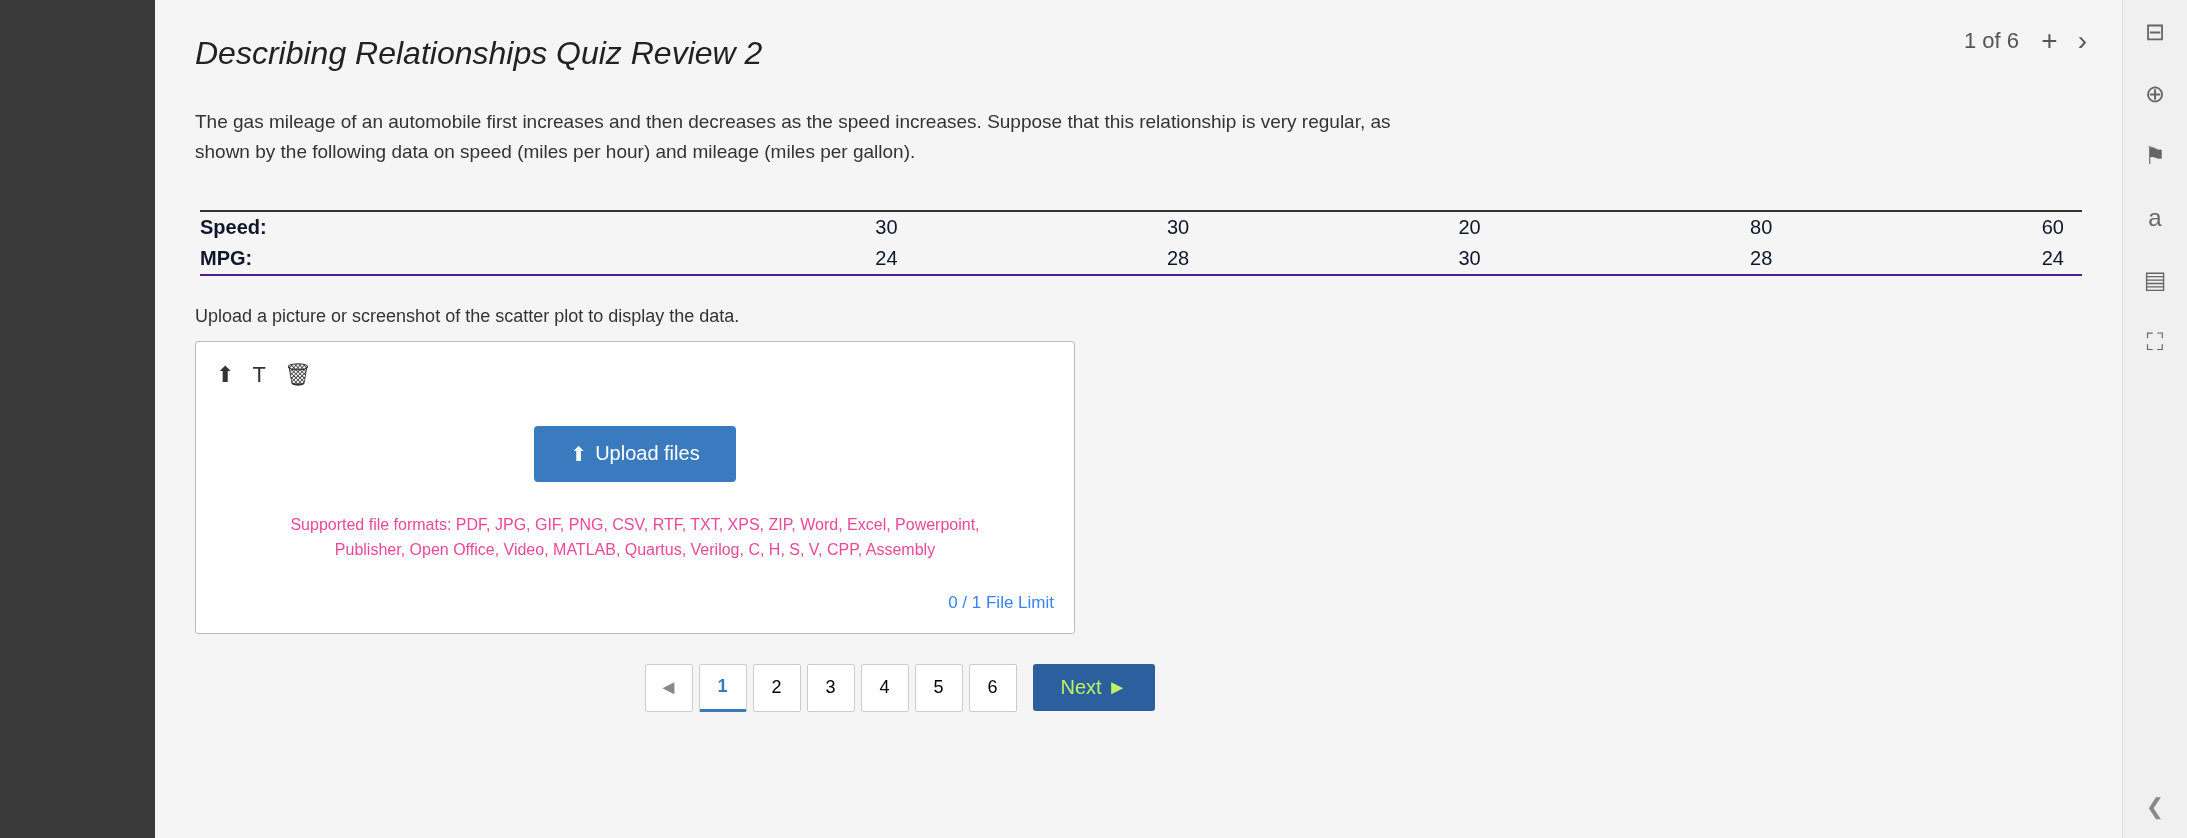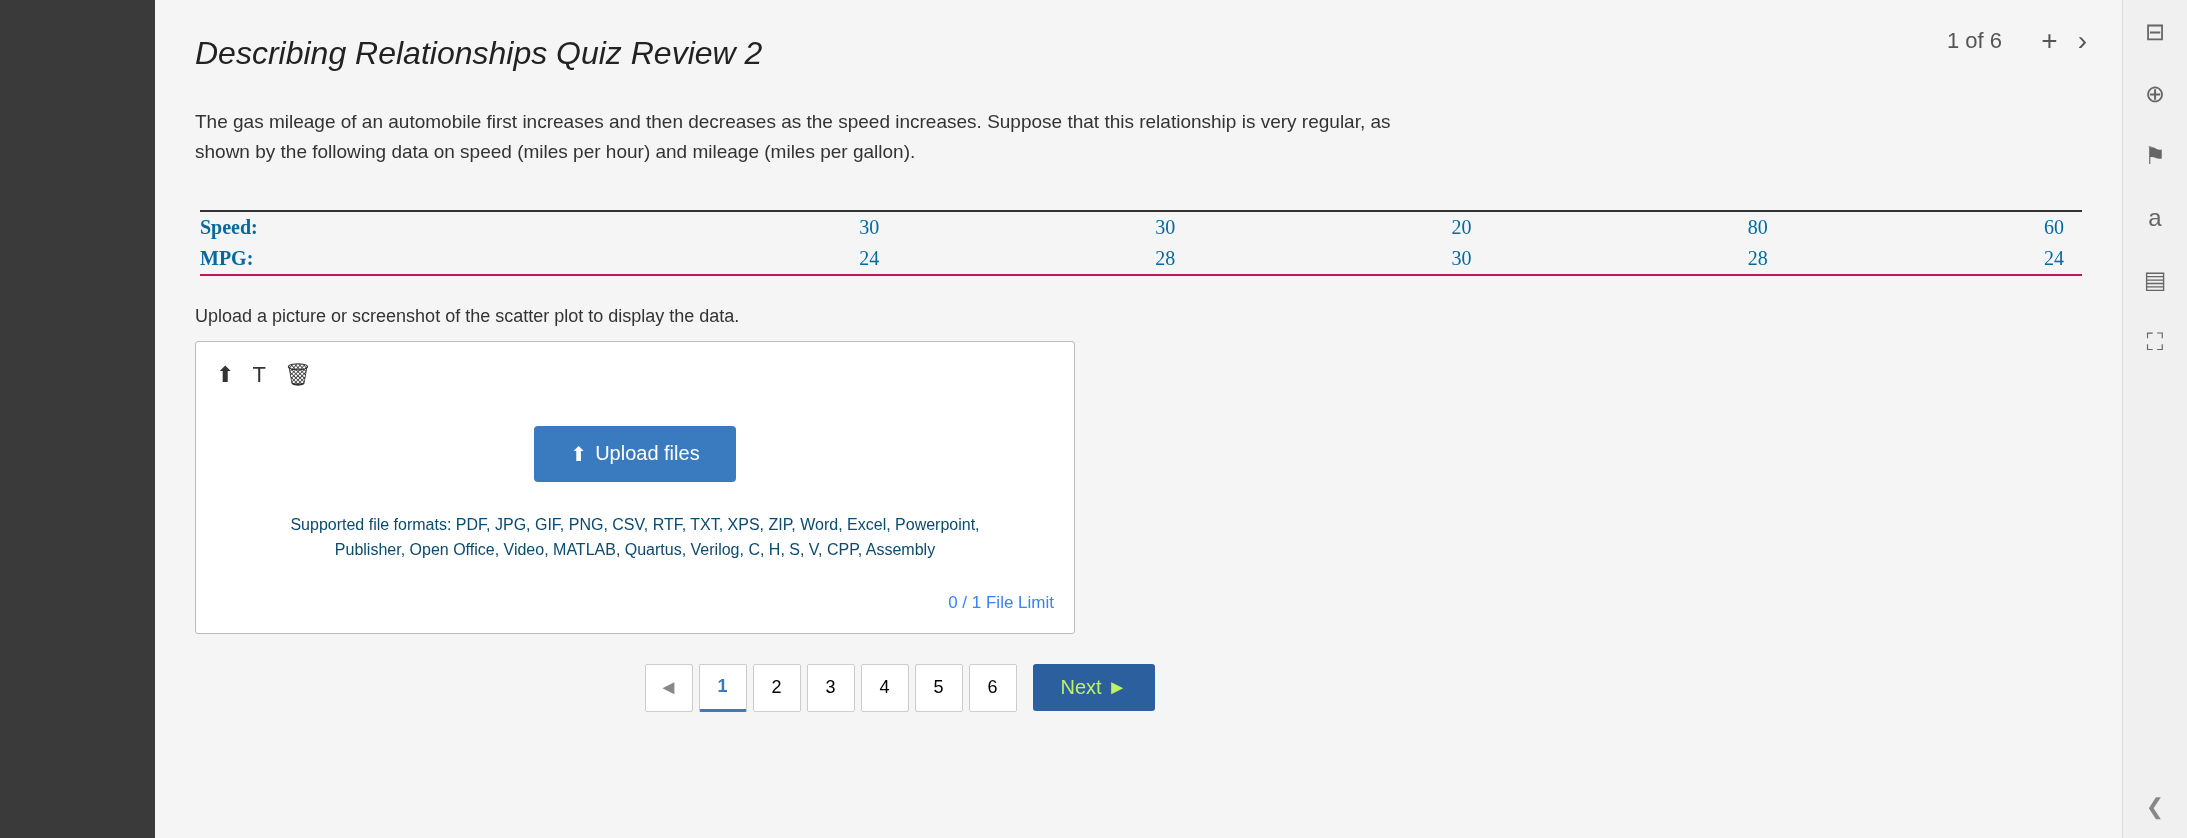--- a/index.html
+++ b/index.html
@@ -37,21 +37,21 @@
       flex-direction: column;
       align-items: center;
       padding: 10px 0;
       gap: 18px;
       flex-shrink: 0;
     }
 
     .page-counter {
       position: absolute;
       top: 28px;
-      right: 120px;
+      right: 103px;
       font-size: 22px;
       color: #555;
     }
 
     .top-nav-icons {
       position: absolute;
       top: 20px;
       right: 30px;
       display: flex;
       gap: 10px;
@@ -86,37 +86,36 @@
 
     .data-table {
       border-collapse: collapse;
       margin-bottom: 30px;
       margin-left: 5px;
     }
 
     .data-table td {
       padding: 4px 18px;
       font-size: 20px;
-      color: #0369a1;
+      color: #0f172a;
       text-align: right;
-      font-family: Liberation Serif, serif;
     }
 
     .data-table td:first-child {
       text-align: left;
       font-weight: bold;
       padding-left: 0;
     }
 
     .data-table tr:first-child {
       border-top: 2px solid #333;
     }
 
     .data-table tr:last-child {
-      border-bottom: 2px solid #be185d;
+      border-bottom: 2px solid #4c1d95;
     }
 
     .upload-instruction {
       font-size: 18px;
       color: #333;
       margin-bottom: 14px;
     }
 
     .upload-area {
       border: 1px solid #bbb;
@@ -163,21 +162,21 @@
       font-size: 20px;
       cursor: pointer;
       display: flex;
       align-items: center;
       gap: 8px;
       margin-bottom: 30px;
     }
 
     .supported-formats {
       font-size: 16px;
-      color: #0c4a6e;
+      color: #ec4899;
       text-align: center;
       max-width: 700px;
       line-height: 1.6;
     }
 
     .file-limit {
       text-align: right;
       font-size: 17px;
       color: #3b82f6;
       margin-top: 15px;

